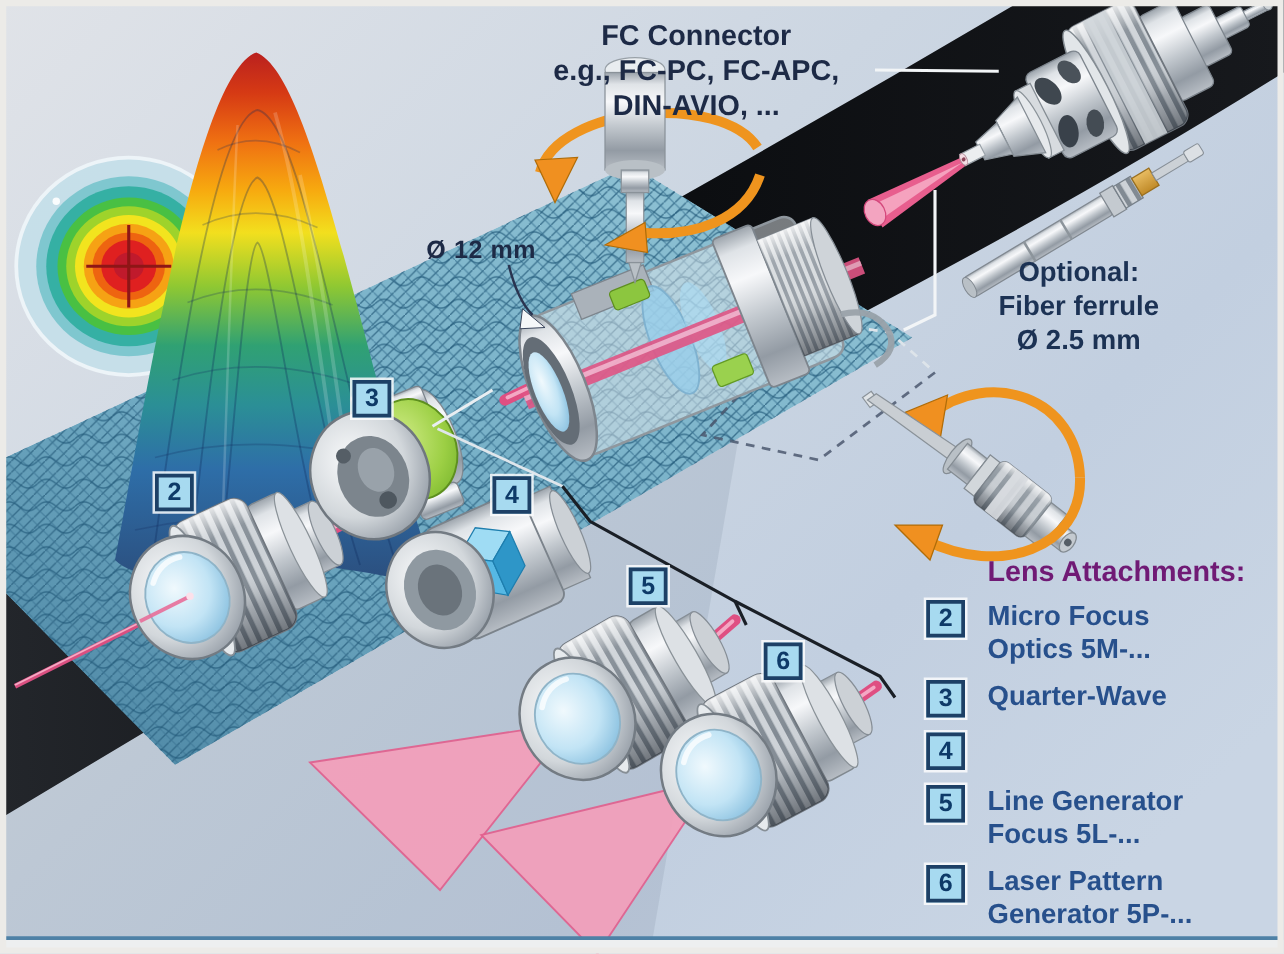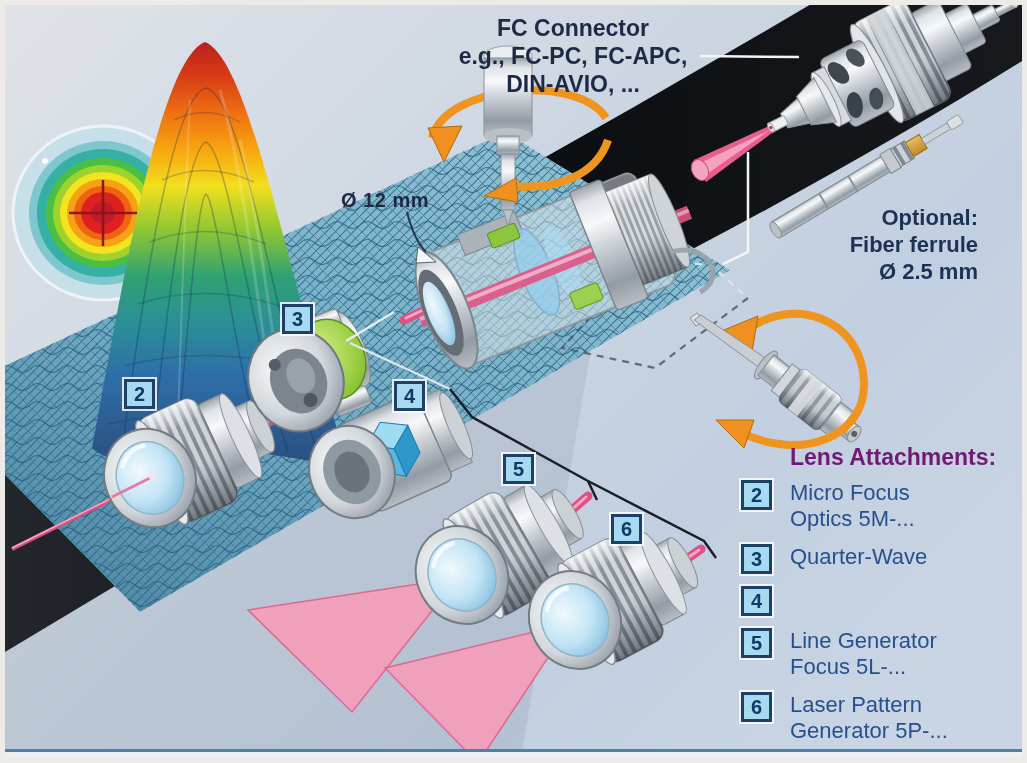--- a/index.html
+++ b/index.html
@@ -7,28 +7,28 @@
     position:relative; width:1027px; height:763px; overflow:hidden;
     font-family:"Liberation Sans", sans-serif; background:#d5dae2;
   }
   .stage svg{position:absolute;left:0;top:0;}
   
   .frame{position:absolute;inset:0;border:5px solid #ecebe8;pointer-events:none;z-index:60;}
   .bottom-strip{position:absolute;left:0;right:0;bottom:0;height:11px;background:#edeff0;z-index:55;}
   .bottom-rule{position:absolute;left:4px;right:4px;top:749px;height:3px;background:#4e81a6;z-index:56;}
   
   .txt{position:absolute;color:#1d2a46;font-weight:bold;z-index:40;text-align:center;}
-  .fc-block{left:440px;top:14px;width:266px;text-align:center;font-size:23px;line-height:28px;}
+  .fc-block{left:424px;top:14px;width:266px;text-align:center;font-size:23px;line-height:28px;}
   .dia-label{left:341px;top:189px;font-size:20px;letter-spacing:.5px;}
-  .opt-block{right:49px;top:204px;width:230px;text-align:right;font-size:22px;line-height:27px;color:#1c3254;}
+  .opt-block{right:49px;top:204px;width:230px;text-align:center;font-size:22px;line-height:27px;color:#1c3254;}
   
   .legend{position:absolute;left:741px;top:444px;width:282px;z-index:40;color:#204070;}
   .legend h2{margin:0 0 10px 49px;font-size:23px;line-height:26px;color:#701a75;font-weight:bold;}
   .lg-item{display:flex;gap:18px;margin-bottom:12px;align-items:flex-start;}
-  .lg-text{font-size:22px;line-height:26px;font-weight:normal;color:#27508c;}
+  .lg-text{font-size:22px;line-height:26px;font-weight:bold;color:#27508c;}
   
   .badge{
     box-sizing:border-box;width:31px;height:30px;background:#a7daf0;border:3px solid #1d4066;
     color:#0e3a68;font-size:20px;font-weight:bold;display:flex;align-items:center;justify-content:center;
     box-shadow:0 0 0 2px rgba(250,252,253,.85);flex:0 0 auto;line-height:1;
   }
   .marker{position:absolute;z-index:45;}
 </style>
 </head>
 <body>

